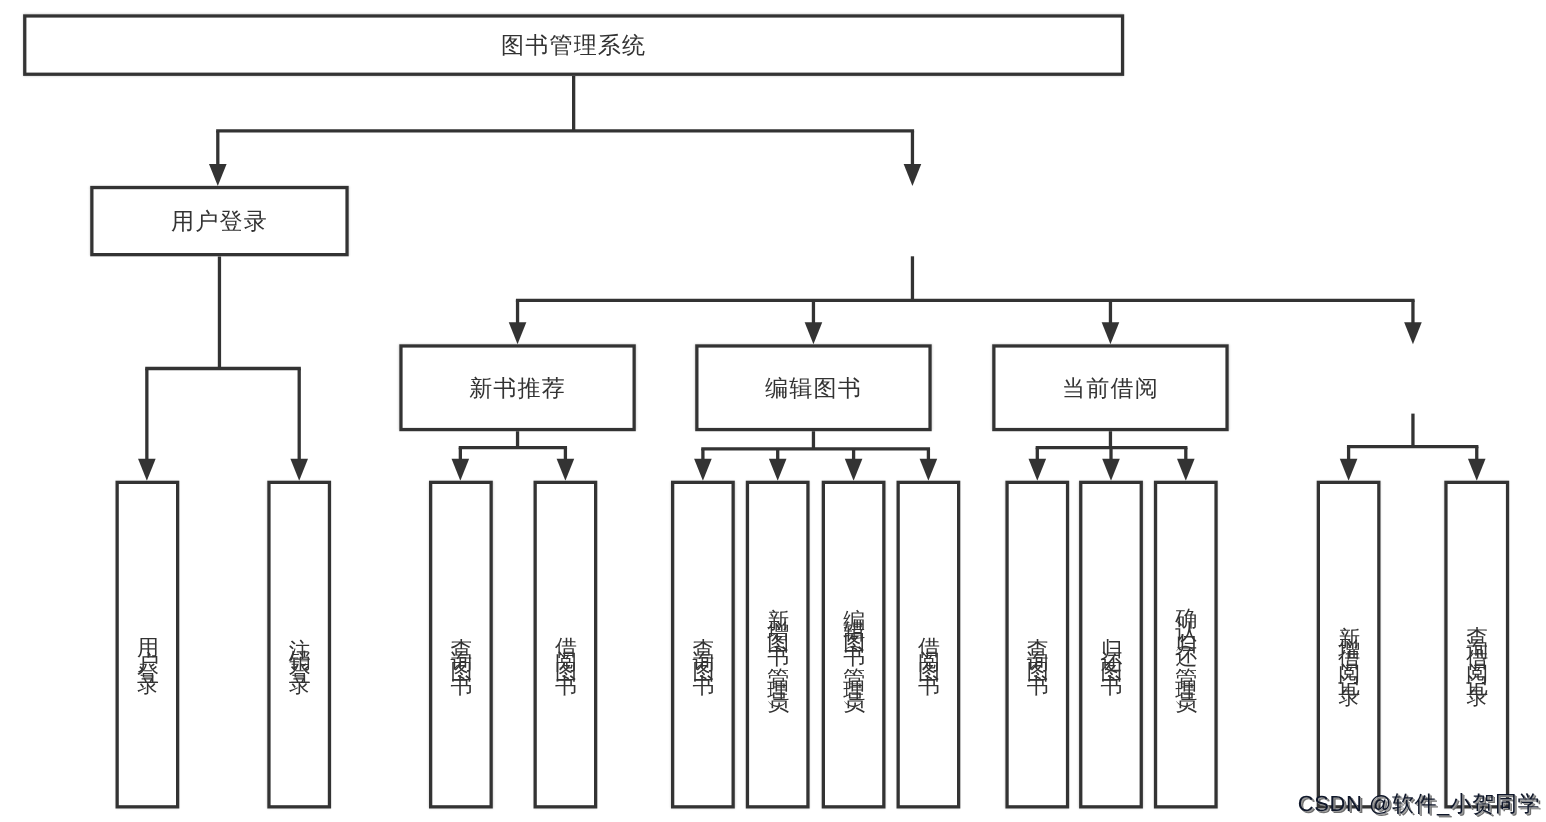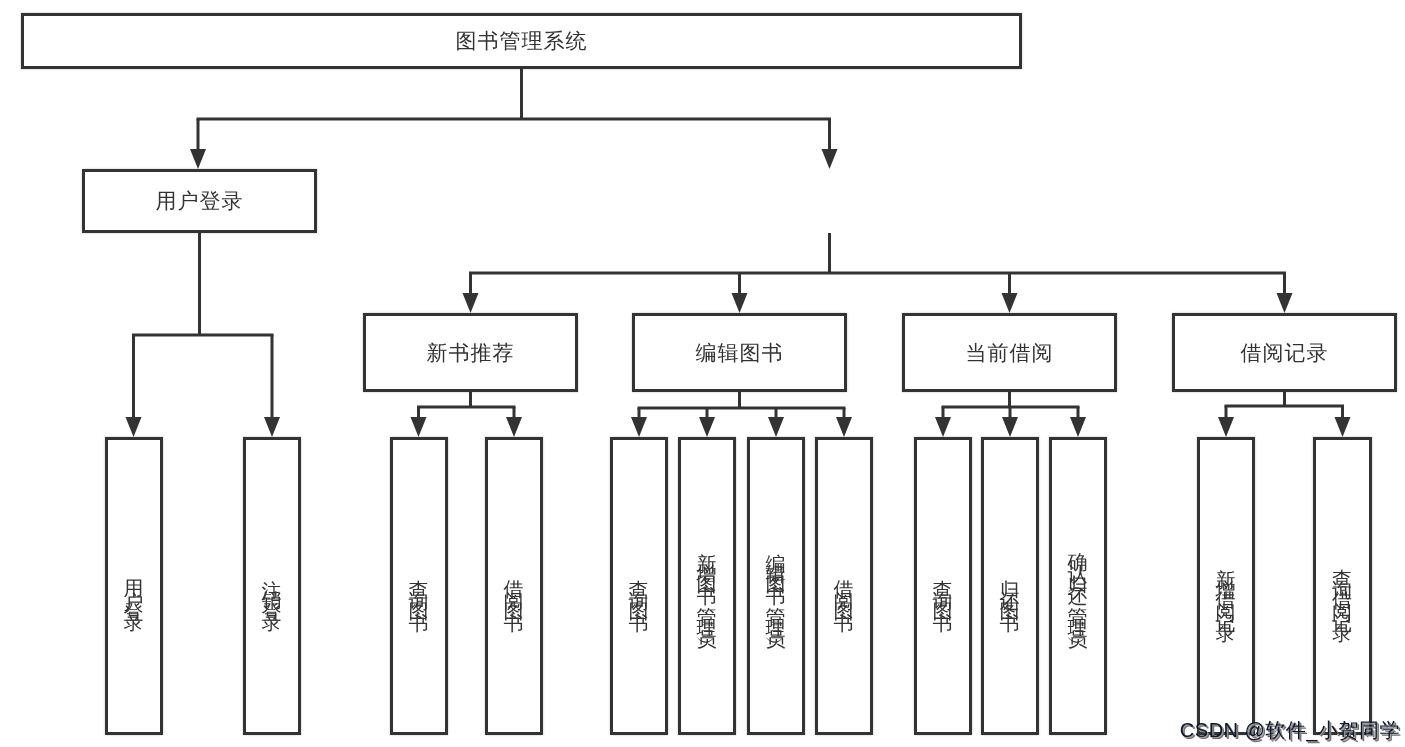--- a/index.html
+++ b/index.html
@@ -113,23 +113,20 @@
 
   <div class="box lvl3" style="left:363px">
     <span class="hlabel">新书推荐</span>
   </div>
   <div class="box lvl3" style="left:632px">
     <span class="hlabel">编辑图书</span>
   </div>
   <div class="box lvl3" style="left:902px">
     <span class="hlabel">当前借阅</span>
   </div>
-  <div class="box lvl3" style="left:1172px;width:225px">
-    <span class="hlabel">借阅记录</span>
-  </div>
 
   <div class="box leaf" style="left:105px">
     <span class="vtext">用户登录</span>
   </div>
   <div class="box leaf" style="left:243px">
     <span class="vtext">注销登录</span>
   </div>
 
   <div class="box leaf" style="left:390px">
     <span class="vtext">查询图书</span>

